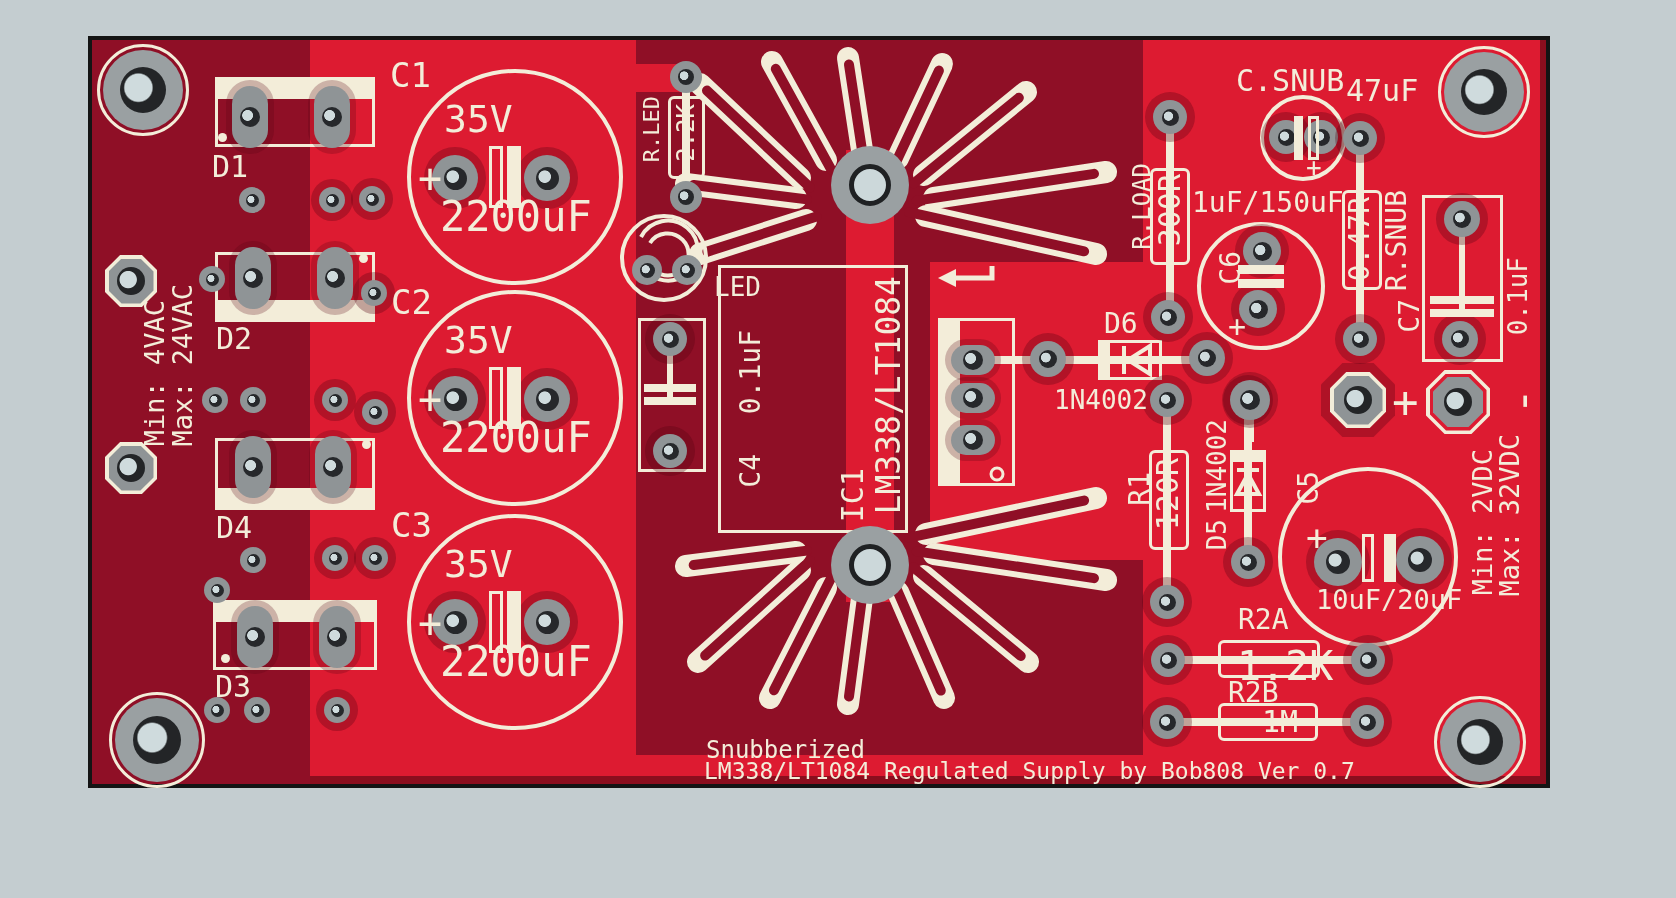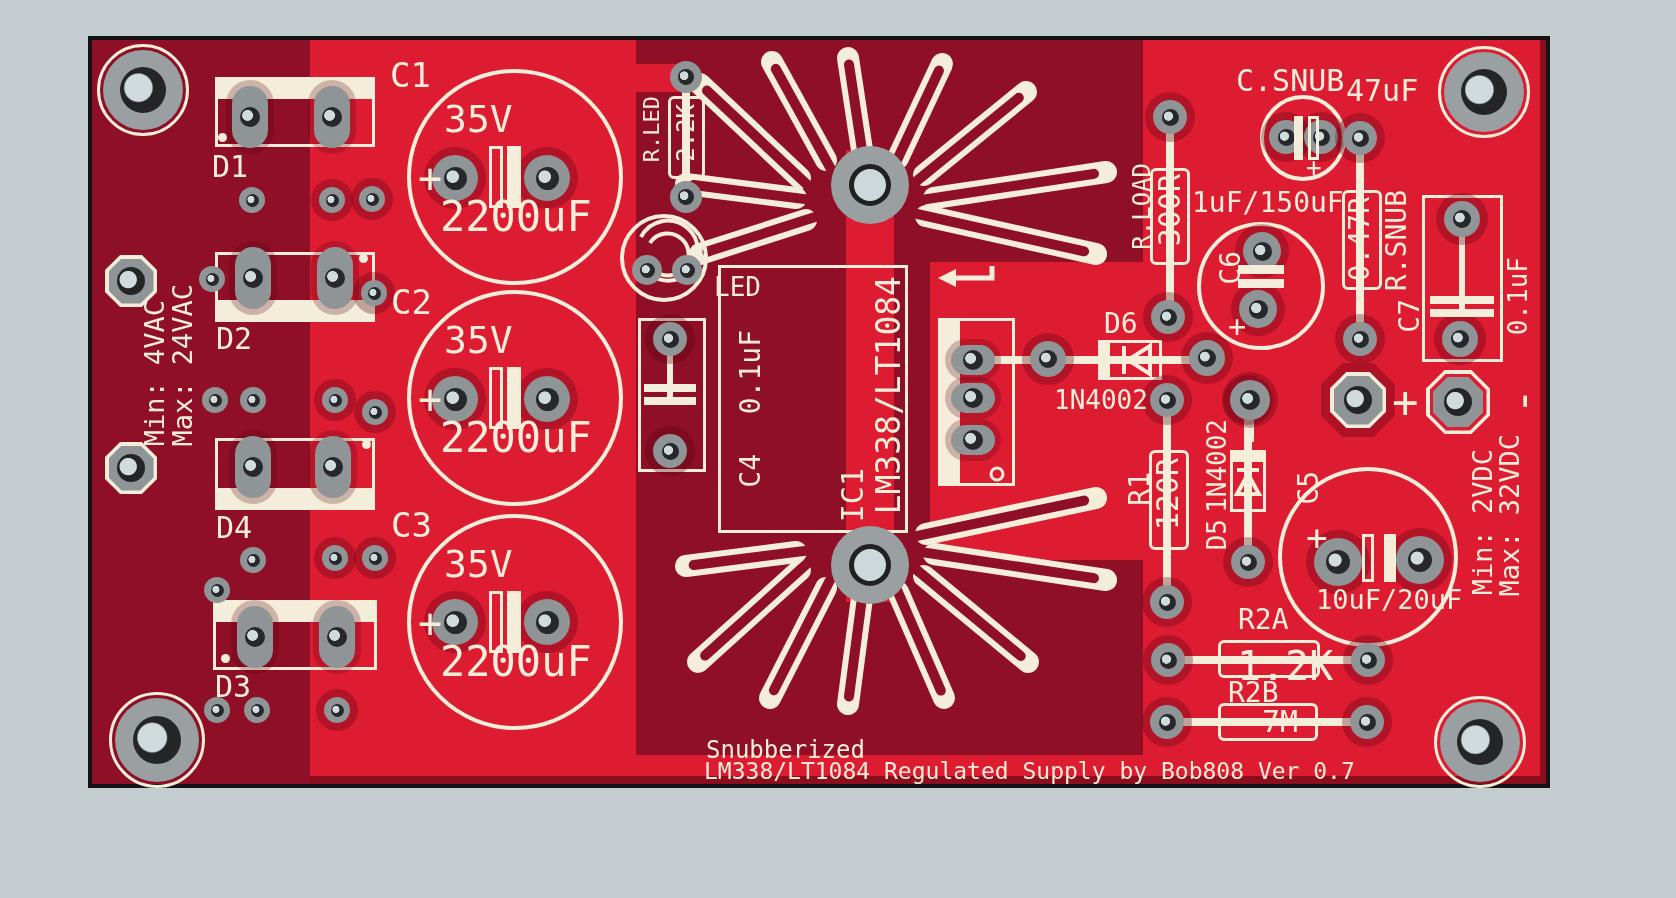--- a/index.html
+++ b/index.html
@@ -424,21 +424,21 @@
     <div class="ht" style="left:1306px;top:154px;font-size:26px;">+</div>
     <div class="ht" style="left:1192px;top:189px;font-size:28px;">1uF/150uF</div>
     <div class="ht" style="left:1228px;top:312px;font-size:30px;">+</div>
     <div class="ht" style="left:1104px;top:310px;font-size:28px;">D6</div>
     <div class="ht" style="left:1054px;top:387px;font-size:26px;">1N4002</div>
     <div class="ht" style="left:1316px;top:586px;font-size:27px;">10uF/20uF</div>
     <div class="ht" style="left:1306px;top:520px;font-size:36px;">+</div>
     <div class="ht" style="left:1238px;top:606px;font-size:28px;">R2A</div>
     <div class="ht" style="left:1237px;top:646px;font-size:40px;">1.2K</div>
     <div class="ht" style="left:1228px;top:679px;font-size:28px;">R2B</div>
-    <div class="ht" style="left:1262px;top:707px;font-size:30px;">7M</div>
+    <div class="ht" style="left:1262px;top:707px;font-size:30px;">1M</div>
     <div class="ht" style="left:1392px;top:380px;font-size:44px;">+</div>
     <div class="ht" style="left:706px;top:738px;font-size:24px;">Snubberized</div>
     <div class="ht" style="left:704px;top:760px;font-size:23px;">LM338/LT1084 Regulated Supply by Bob808 Ver 0.7</div>
 
     <div class="vt" style="left:641px;top:96px;font-size:22px;">R.LED</div>
     <div class="vt" style="left:674px;top:104px;font-size:24px;">2.2K</div>
     <div class="vt" style="left:141px;top:300px;font-size:27px;">Min: 4VAC</div>
     <div class="vt" style="left:169px;top:284px;font-size:27px;">Max: 24VAC</div>
     <div class="vt" style="left:737px;top:330px;font-size:28px;">0.1uF</div>
     <div class="vt" style="left:737px;top:454px;font-size:28px;">C4</div>

